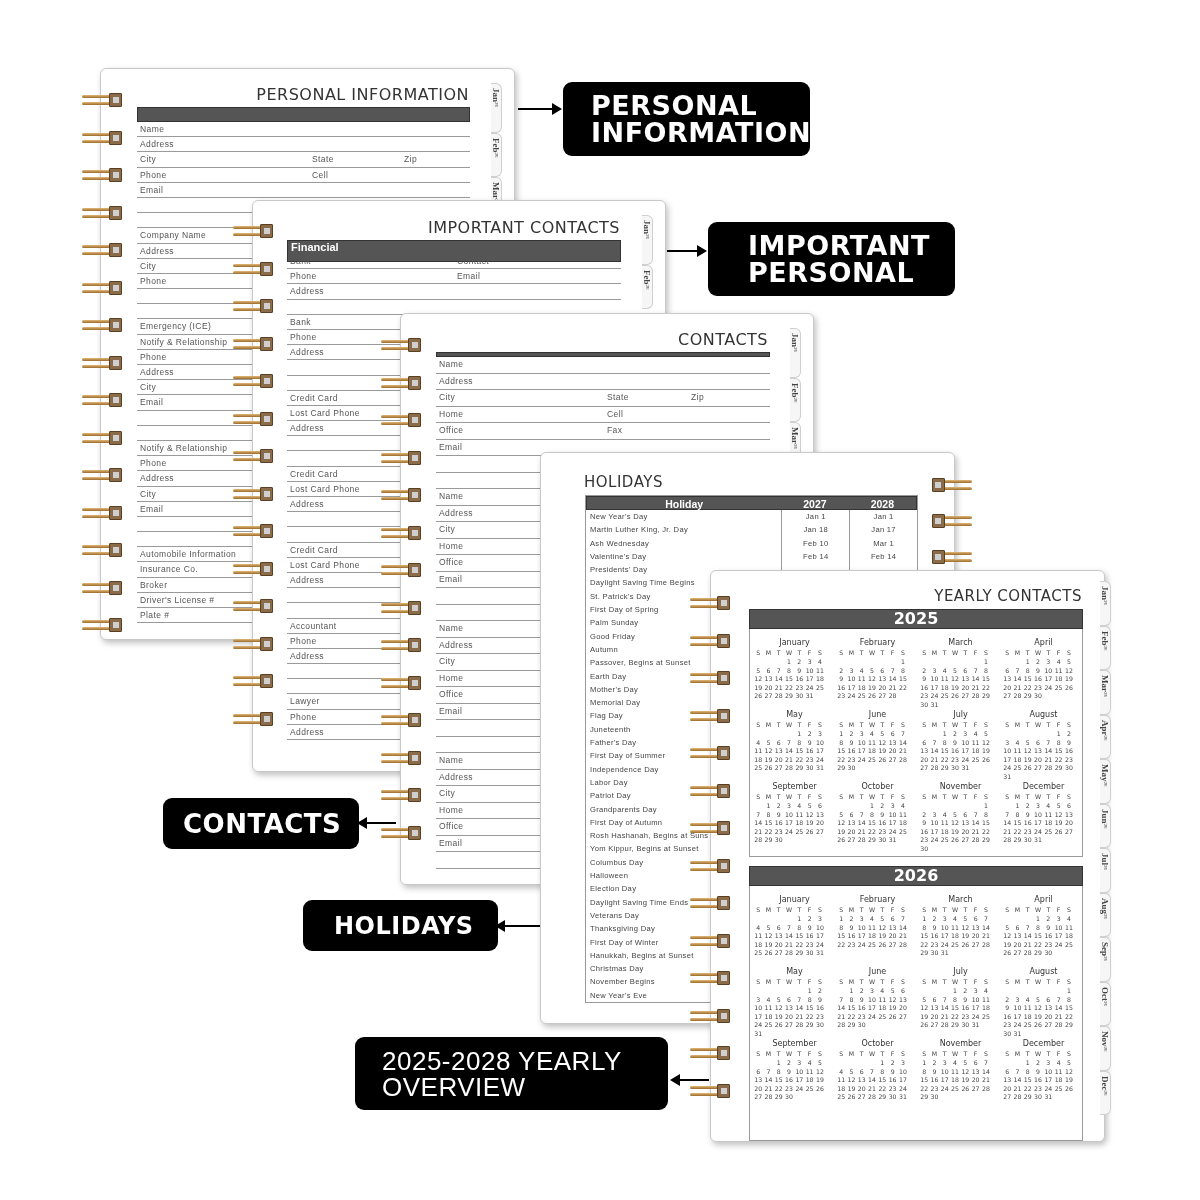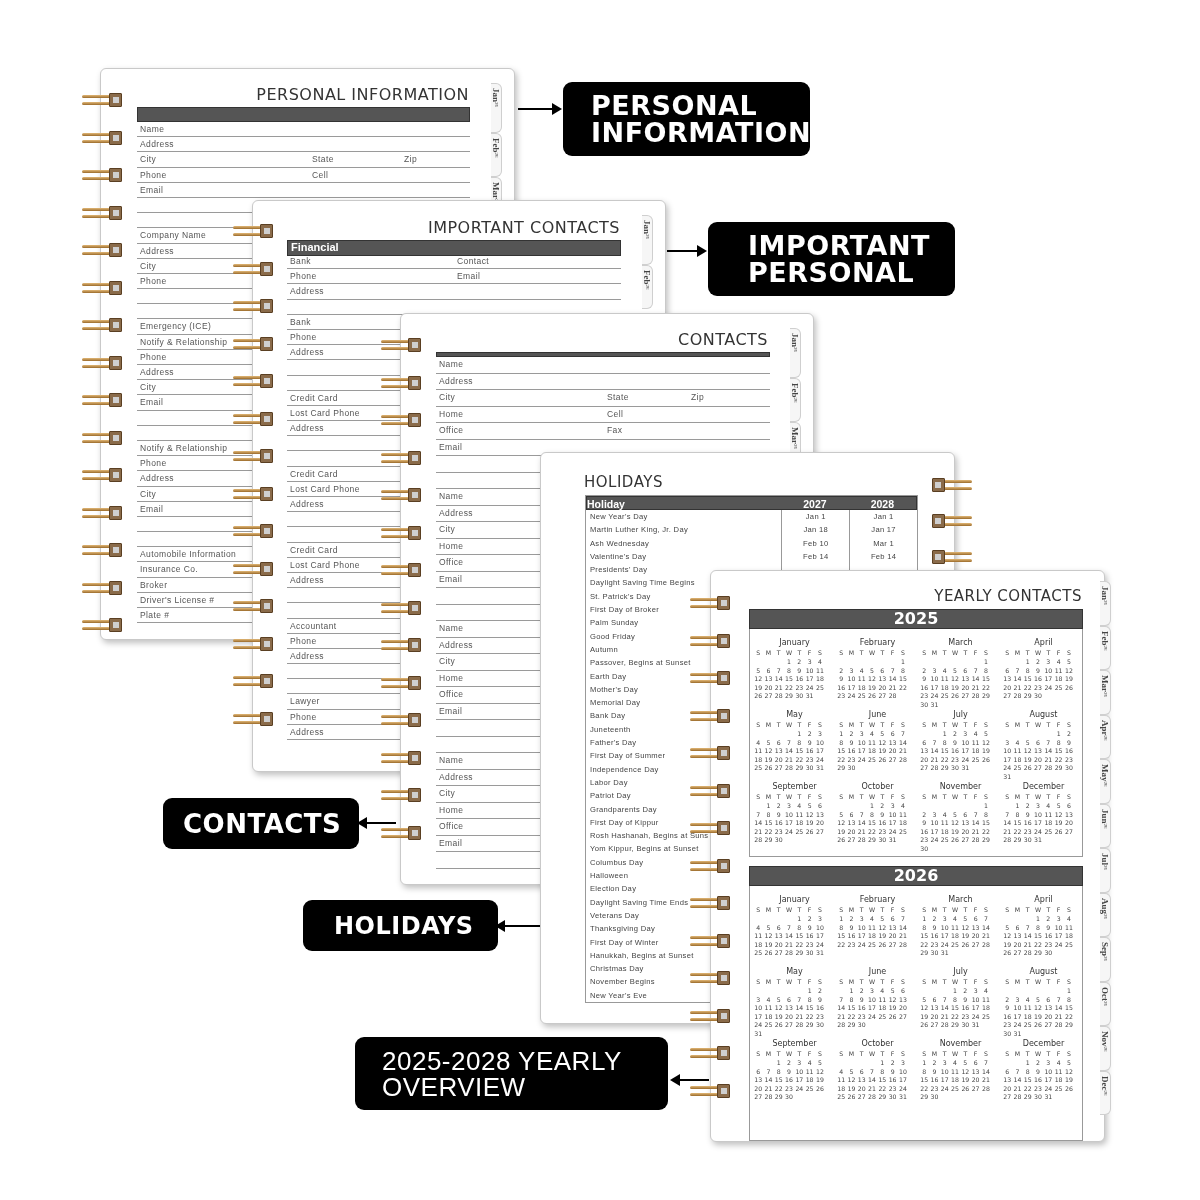--- a/index.html
+++ b/index.html
@@ -56,21 +56,21 @@
     display: flex; align-items: center;
   }
   .callout .lbl { white-space: pre-line; line-height: 1; }
   .arrow-line { position: absolute; height: 2px; background: #000; }
   .arrowhead-r { position: absolute; width: 0; height: 0; border-top: 6px solid transparent; border-bottom: 6px solid transparent; border-left: 10px solid #000; }
   .arrowhead-l { position: absolute; width: 0; height: 0; border-top: 6px solid transparent; border-bottom: 6px solid transparent; border-right: 10px solid #000; }
 
   
   .hol-table { position: absolute; border: 1px solid #999; }
   .hol-head { display: flex; background: #555; border: 1px solid #333; color: #fff; font-weight: bold; font-size: 10.5px; height: 14px; line-height: 14px; }
-  .hol-head .c1 { width: 196px; padding-left: 0; }
+  .hol-head .c1 { width: 196px; padding-left: 0; text-align: center; }
   .hol-head .c2, .hol-head .c3 { width: 68px; text-align: center; }
   .hol-row { display: flex; height: 13.3px; font-size: 7.6px; line-height: 13.3px; color: #444; letter-spacing: 0.3px; }
   .hol-row .c1 { width: 196px; padding-left: 4px; white-space: nowrap; overflow: hidden; }
   .hol-row .c2, .hol-row .c3 { width: 68px; text-align: center; border-left: 1px solid #999; }
 
   
   .year-bar { position: absolute; background: #555; border: 1px solid #333; color: #fff; font-family: "DejaVu Sans", sans-serif; font-weight: bold; font-size: 16px; text-align: center; line-height: 18px; }
   .year-box { position: absolute; border: 1px solid #999; border-top: none; }
   .months { position: absolute; display: grid; grid-template-columns: repeat(4, 83px); }
   .month { height: 72px; }
@@ -190,21 +190,21 @@
     </div>
   <div class="tabs" style="left:390px; top:14px;">
     <div class="tab" style="height:50px;"><span>Jan</span><small>26</small></div>
     <div class="tab" style="height:44px;"><span>Feb</span><small>26</small></div>
     <div class="tab" style="height:30px;"><span>Mar</span><small>26</small></div>
   </div>
 </div>
 
 <div class="page" style="left:252px; top:200px; width:414px; height:572px;">
   <div class="page-title" style="right:45px; top:17px; font-size:16px;">IMPORTANT CONTACTS</div>
-  <div class="bar" style="left:34px; top:39px; width:334px; height:16px;">Financial</div>
+  <div class="bar" style="left:34px; top:39px; width:334px; height:22px;">Financial</div>
   <div class="rows" id="ic-rows" style="left:34px; top:53px; width:334px;">
       <div class="row">
         <span style="left: 3px;">Bank</span>
         <span style="left: 170px;">Contact</span>
       </div>
       <div class="row">
         <span style="left: 3px;">Phone</span>
         <span style="left: 170px;">Email</span>
       </div>
       <div class="row">
@@ -451,21 +451,21 @@
           <div class="c1">Daylight Saving Time Begins</div>
           <div class="c2"></div>
           <div class="c3"></div>
         </div>
         <div class="hol-row">
           <div class="c1">St. Patrick's Day</div>
           <div class="c2"></div>
           <div class="c3"></div>
         </div>
         <div class="hol-row">
-          <div class="c1">First Day of Broker</div>
+          <div class="c1">First Day of Spring</div>
           <div class="c2"></div>
           <div class="c3"></div>
         </div>
         <div class="hol-row">
           <div class="c1">Palm Sunday</div>
           <div class="c2"></div>
           <div class="c3"></div>
         </div>
         <div class="hol-row">
           <div class="c1">Good Friday</div>
@@ -491,21 +491,21 @@
           <div class="c1">Mother's Day</div>
           <div class="c2"></div>
           <div class="c3"></div>
         </div>
         <div class="hol-row">
           <div class="c1">Memorial Day</div>
           <div class="c2"></div>
           <div class="c3"></div>
         </div>
         <div class="hol-row">
-          <div class="c1">Bank Day</div>
+          <div class="c1">Flag Day</div>
           <div class="c2"></div>
           <div class="c3"></div>
         </div>
         <div class="hol-row">
           <div class="c1">Juneteenth</div>
           <div class="c2"></div>
           <div class="c3"></div>
         </div>
         <div class="hol-row">
           <div class="c1">Father's Day</div>
@@ -531,21 +531,21 @@
           <div class="c1">Patriot Day</div>
           <div class="c2"></div>
           <div class="c3"></div>
         </div>
         <div class="hol-row">
           <div class="c1">Grandparents Day</div>
           <div class="c2"></div>
           <div class="c3"></div>
         </div>
         <div class="hol-row">
-          <div class="c1">First Day of Kippur</div>
+          <div class="c1">First Day of Autumn</div>
           <div class="c2"></div>
           <div class="c3"></div>
         </div>
         <div class="hol-row">
           <div class="c1">Rosh Hashanah, Begins at Suns</div>
           <div class="c2"></div>
           <div class="c3"></div>
         </div>
         <div class="hol-row">
           <div class="c1">Yom Kippur, Begins at Sunset</div>

